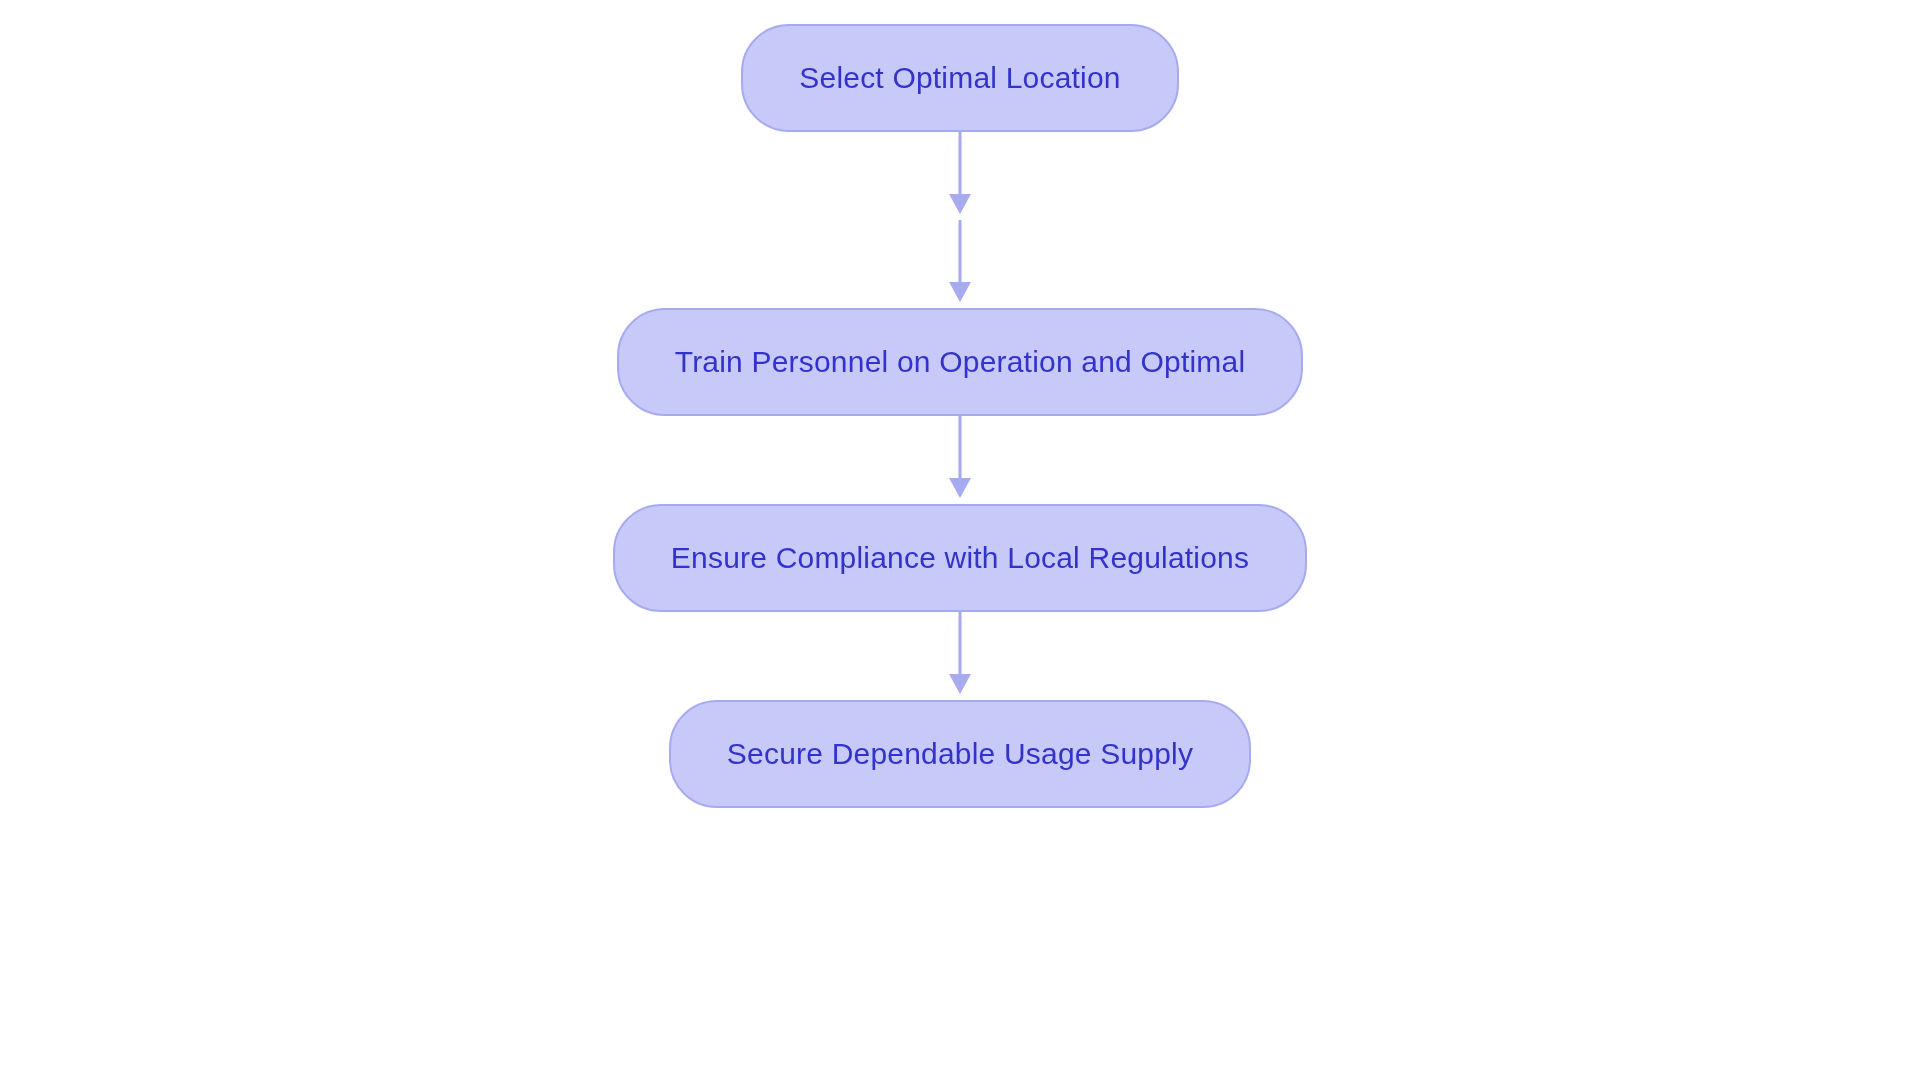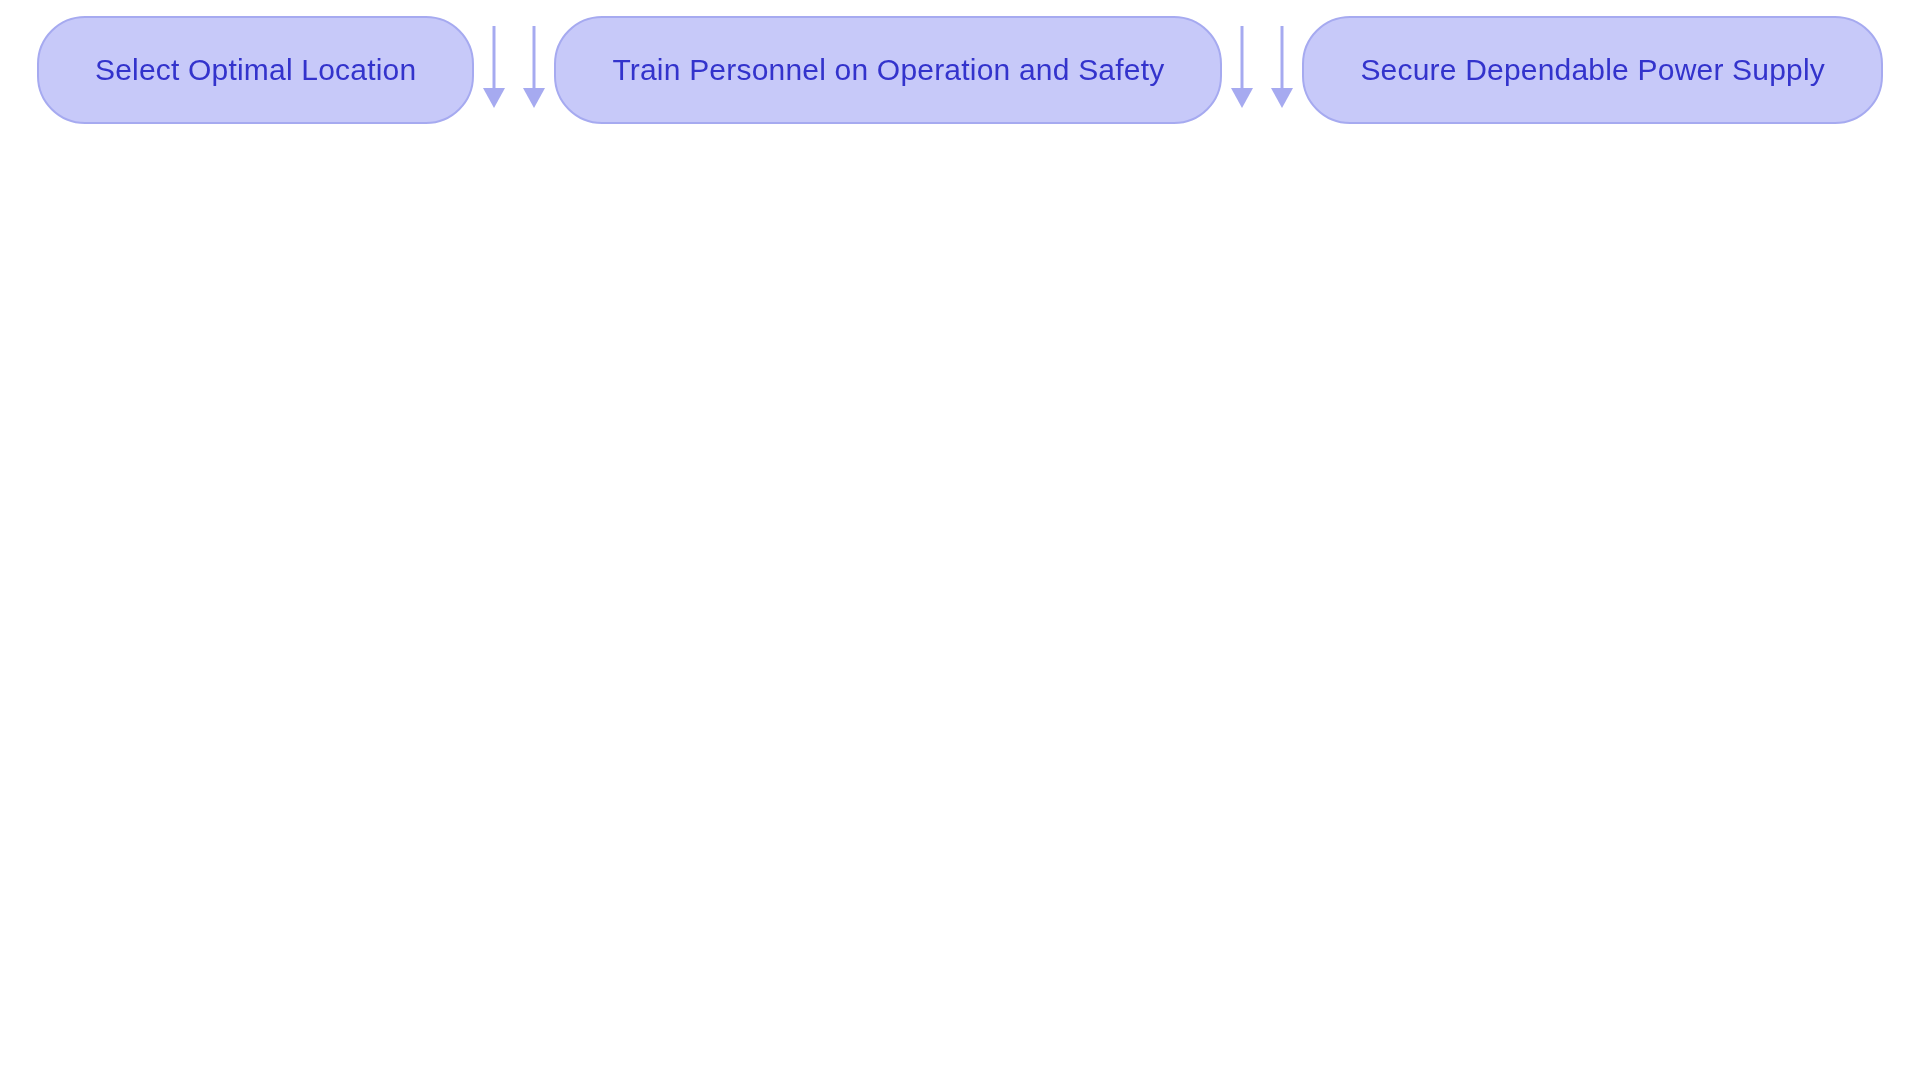--- a/index.html
+++ b/index.html
@@ -20,23 +20,23 @@
     height: 1083px;
     background: #ffffff;
     display: flex;
     flex-direction: column;
     align-items: center;
     justify-content: flex-start;
   }
 
   .flow-chain {
     display: flex;
-    flex-direction: row;
+    flex-direction: column;
     align-items: center;
-    padding-top: 16px;
+    padding-top: 24px;
   }
 
   .flow-node {
     box-sizing: border-box;
     display: flex;
     align-items: center;
     justify-content: center;
     background: #c7c9f9;
     border: 2px solid #a6aaf0;
     border-radius: 48px;
@@ -74,32 +74,35 @@
       <polygon points="20,82 9,62 31,62" fill="#a6aaf0"></polygon>
     </svg>
 
 
     <svg class="flow-connector" viewBox="0 0 40 88">
       <line x1="20" y1="0" x2="20" y2="68" stroke="#a6aaf0" stroke-width="3"></line>
       <polygon points="20,82 9,62 31,62" fill="#a6aaf0"></polygon>
     </svg>
 
     <div class="flow-node">
-      <span class="node-label">Train Personnel on Operation and Safety</span>
+      <span class="node-label">Train Personnel on Operation and Optimal</span>
     </div>
 
     <svg class="flow-connector" viewBox="0 0 40 88">
       <line x1="20" y1="0" x2="20" y2="68" stroke="#a6aaf0" stroke-width="3"></line>
       <polygon points="20,82 9,62 31,62" fill="#a6aaf0"></polygon>
     </svg>
 
+    <div class="flow-node">
+      <span class="node-label">Ensure Compliance with Local Regulations</span>
+    </div>
 
     <svg class="flow-connector" viewBox="0 0 40 88">
       <line x1="20" y1="0" x2="20" y2="68" stroke="#a6aaf0" stroke-width="3"></line>
       <polygon points="20,82 9,62 31,62" fill="#a6aaf0"></polygon>
     </svg>
 
     <div class="flow-node">
-      <span class="node-label">Secure Dependable Power Supply</span>
+      <span class="node-label">Secure Dependable Usage Supply</span>
     </div>
 
   </div>
 </div>
 
 </body></html>

